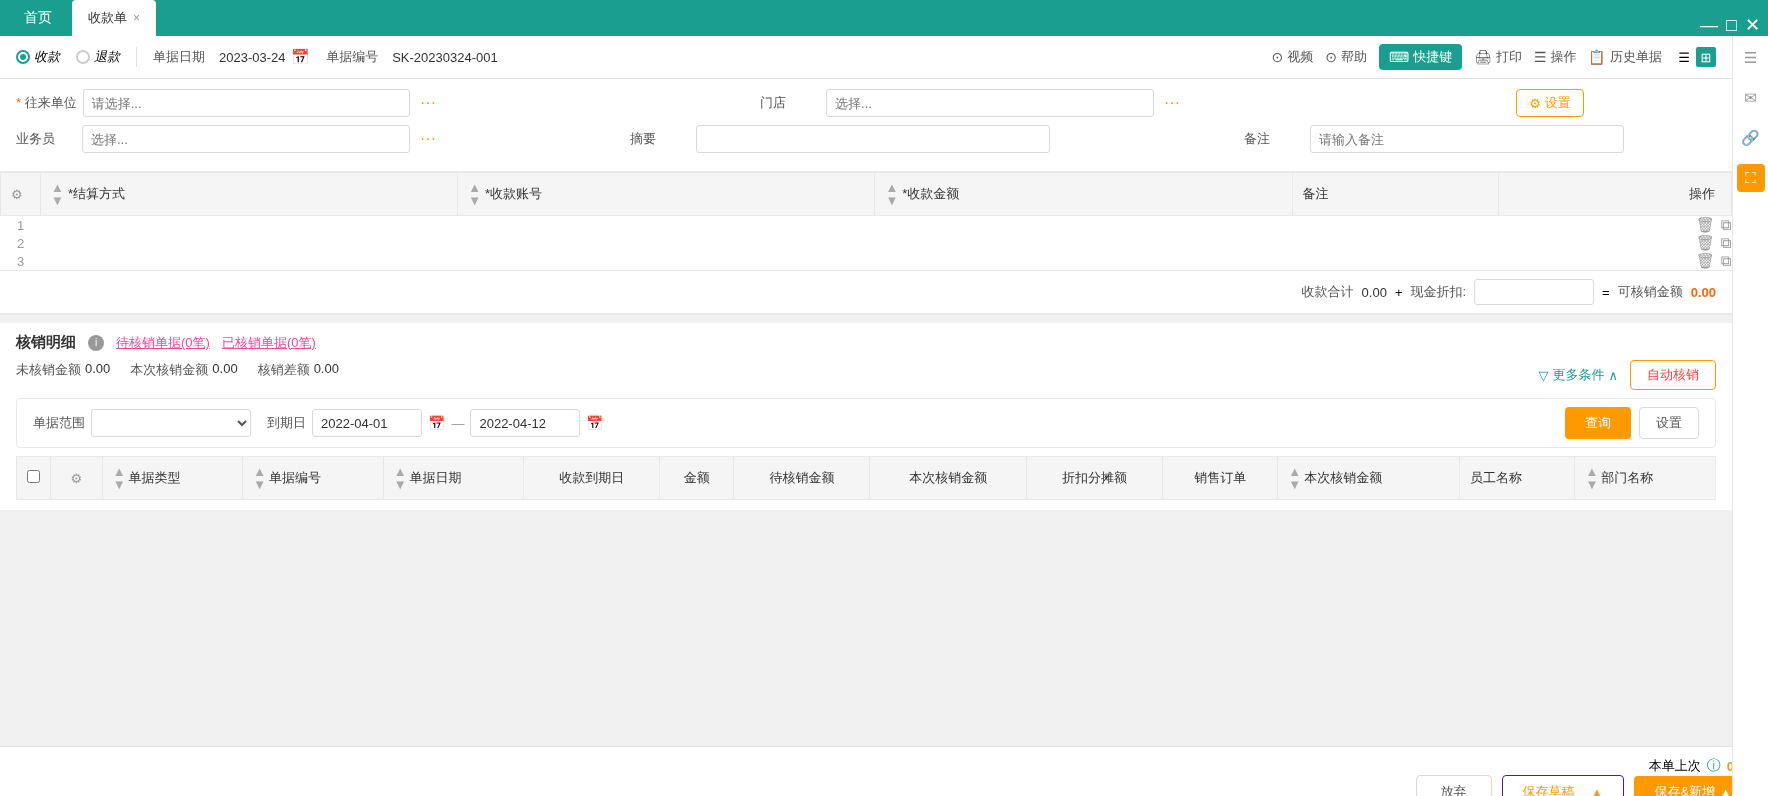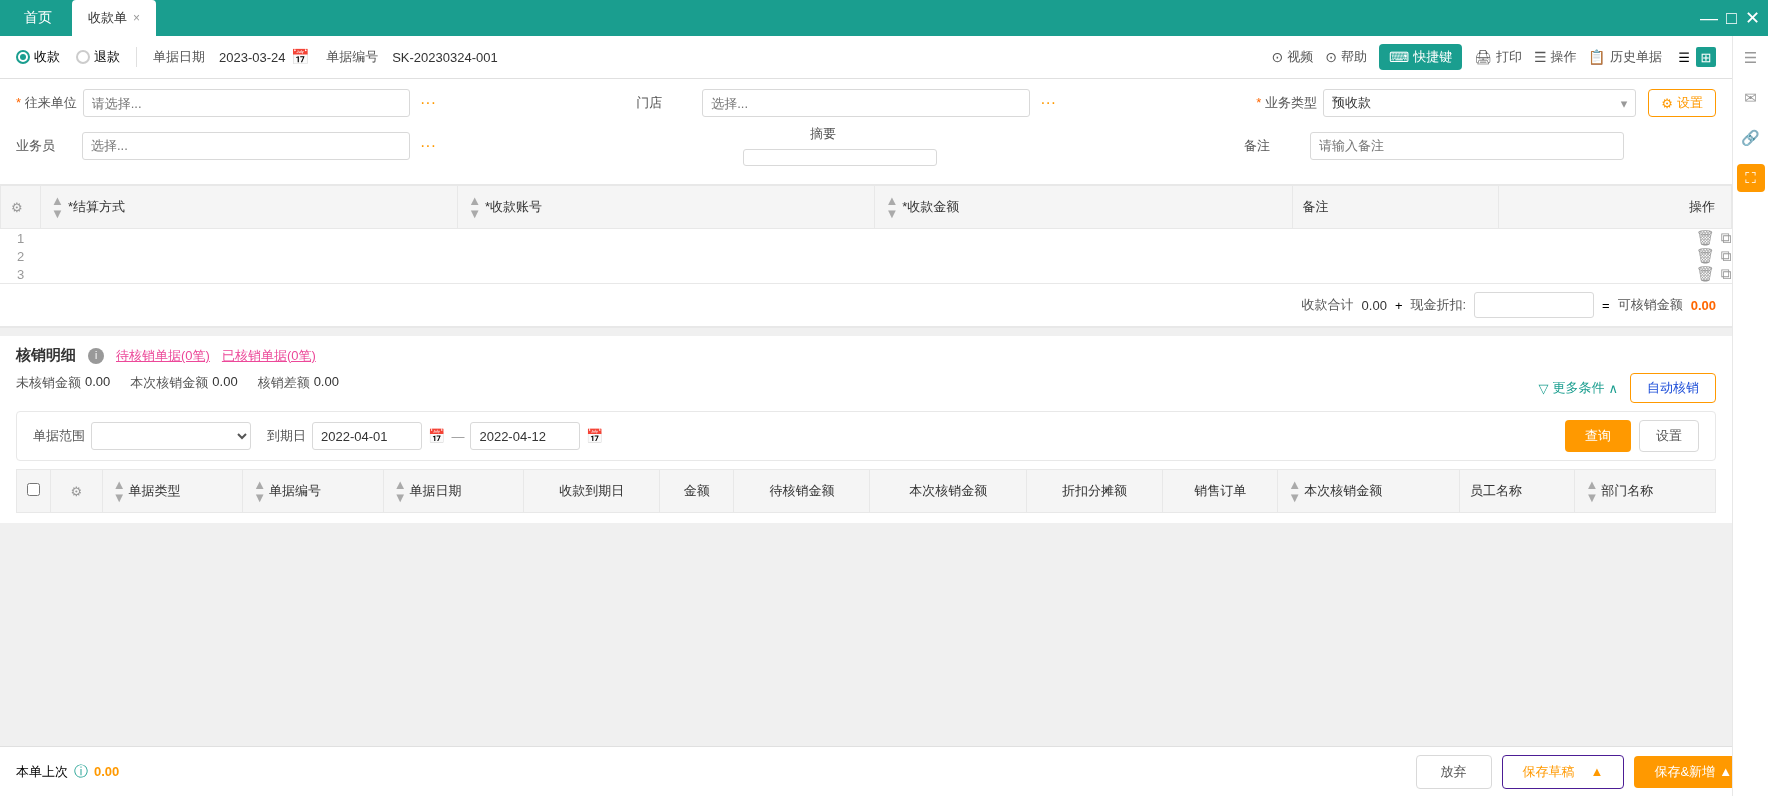--- a/index.html
+++ b/index.html
@@ -1,41 +1,41 @@
 <!DOCTYPE html>
 <html><head>
   <meta charset="utf-8">
   <style>
     * { box-sizing: border-box; margin: 0; padding: 0; font-family: 'Microsoft YaHei', Arial, sans-serif; font-size: 13px; }
     body { background: #f0f0f0; overflow: hidden; width: 1768px; height: 796px; }
 
     
     .tab-bar {
-      display: flex; align-items: center; background: #1a9e8f; height: 36px; padding: 0 8px;
+      display: flex; align-items: flex-end; background: #1a9e8f; height: 36px; padding: 0 8px;
     }
     .tab-home {
       color: #fff; padding: 0 16px; height: 100%; display: flex; align-items: center; cursor: pointer; font-size: 14px;
     }
     .tab-active {
       background: #fff; color: #333; padding: 0 16px; height: 100%; display: flex; align-items: center; cursor: pointer; font-size: 14px; border-radius: 4px 4px 0 0; margin-left: 4px;
     }
     .tab-close {
       margin-left: 6px; color: #999; cursor: pointer; font-size: 12px;
     }
     .tab-bar-right {
       margin-left: auto; display: flex; align-items: center; gap: 8px;
     }
     .tab-bar-right span { color: #fff; font-size: 18px; cursor: pointer; }
 
     
     .toolbar {
       background: #fff; padding: 8px 16px; display: flex; align-items: center; gap: 16px; border-bottom: 1px solid #e0e0e0;
     }
     .radio-group { display: flex; gap: 16px; align-items: center; }
-    .radio-item { display: flex; align-items: center; gap: 4px; cursor: pointer; }
+    .radio-item { display: flex; align-items: center; gap: 4px; cursor: pointer; font-style: italic; }
     .radio-dot { width: 14px; height: 14px; border-radius: 50%; border: 2px solid #1a9e8f; display: flex; align-items: center; justify-content: center; }
     .radio-dot.active::after { content: ''; width: 6px; height: 6px; border-radius: 50%; background: #1a9e8f; }
     .radio-dot.inactive { border-color: #ccc; }
     .divider-v { width: 1px; height: 20px; background: #e0e0e0; }
     .date-field { display: flex; align-items: center; gap: 6px; }
     .date-val { font-weight: normal; color: #333; }
     .cal-icon { color: #1a9e8f; cursor: pointer; font-size: 15px; }
     .toolbar-right { margin-left: auto; display: flex; align-items: center; gap: 12px; }
     .toolbar-btn { display: flex; align-items: center; gap: 4px; cursor: pointer; color: #555; font-size: 13px; }
     .toolbar-btn .icon { font-size: 14px; }
@@ -95,21 +95,21 @@
     .verify-section { background: #fff; margin-top: 8px; padding: 10px 16px; }
     .verify-title { display: flex; align-items: center; gap: 12px; margin-bottom: 8px; }
     .verify-title-text { font-size: 15px; font-weight: bold; color: #333; }
     .info-icon { width: 16px; height: 16px; border-radius: 50%; background: #999; color: #fff; display: flex; align-items: center; justify-content: center; font-size: 10px; cursor: pointer; }
     .tab-link { color: #ec4899; cursor: pointer; text-decoration: underline; font-size: 13px; }
     .verify-stats { display: flex; gap: 20px; align-items: center; margin-bottom: 10px; }
     .stat-item { display: flex; gap: 4px; color: #555; }
     .stat-val { color: #333; }
     .filter-btn { color: #1a9e8f; cursor: pointer; display: flex; align-items: center; gap: 4px; }
     .auto-verify-btn {
-      background: #fff; border: 1px solid #f90; color: #1d4ed8; padding: 5px 16px; border-radius: 4px; cursor: pointer;
+      background: #fff; border: 1px solid #f90; color: #ef4444; padding: 5px 16px; border-radius: 4px; cursor: pointer;
     }
 
     
     .search-filters {
       background: #fff; padding: 8px 16px; display: flex; align-items: center; gap: 16px; border: 1px solid #e8e8e8; border-radius: 4px; margin-bottom: 8px;
     }
     .filter-field { display: flex; align-items: center; gap: 6px; }
     .filter-label { color: #555; white-space: nowrap; }
     .filter-select {
       height: 28px; border: 1px solid #d9d9d9; border-radius: 3px; padding: 0 8px; min-width: 160px; color: #555; background: #fff; cursor: pointer;
@@ -130,22 +130,23 @@
     .bottom-table { width: 100%; border-collapse: collapse; }
     .bottom-table th {
       background: #f5f5f5; padding: 8px 10px; border: 1px solid #e8e8e8; color: #333; font-weight: normal; white-space: nowrap; font-size: 12px;
     }
     .bottom-table th .col-sort { display: flex; align-items: center; gap: 3px; }
     .checkbox-cell { width: 30px; text-align: center; }
 
     
     .bottom-bar {
       position: fixed; bottom: 0; left: 0; right: 0; background: #fff; padding: 10px 16px;
-      display: flex; align-items: center; justify-content: space-between; border-top: 1px solid #e0e0e0;
+      display: flex; align-items: flex-end; justify-content: space-between; border-top: 1px solid #e0e0e0;
       height: 50px;
+      flex-direction: column;
     }
     .bottom-left { display: flex; align-items: center; gap: 6px; }
     .bottom-actions { display: flex; gap: 10px; align-items: center; }
     .btn-abandon { background: #fff; border: 1px solid #d9d9d9; color: #555; padding: 7px 24px; border-radius: 4px; cursor: pointer; font-size: 13px; }
     .btn-save-draft {
       background: #fff; border: 1px solid #4c1d95; color: #f90; padding: 7px 20px; border-radius: 4px; cursor: pointer; font-size: 13px;
       display: flex; align-items: center; gap: 16px;
     }
     .btn-save-new {
       background: #f90; color: #fff; border: none; padding: 7px 20px; border-radius: 4px; cursor: pointer; font-size: 13px;
@@ -246,45 +247,38 @@
       </div>
       <div style="flex:0.2"></div>
 
       <div class="form-field" style="max-width:420px;">
         <span class="field-label">门店</span>
         <input class="field-input" type="text" placeholder="选择..." style="">
         <span class="more-btn">···</span>
       </div>
       <div style="flex:0.2"></div>
 
-      <div class="form-field" style="max-width:380px;">
-        <span class="field-label required">业务类型</span>
-        <div class="business-select" style="flex:1; border:1px solid #d9d9d9; border-radius:3px; padding:0 8px; height:28px; display:flex; align-items:center; justify-content:space-between;">
-          <span class="select-val">预收款</span>
-          <span class="select-arrow">▾</span>
-        </div>
-      </div>
       <div style="margin-left:12px;">
         <button class="settings-btn">
           <span>⚙</span>
           <span>设置</span>
         </button>
       </div>
     </div>
 
     <div class="form-row">
 
       <div class="form-field" style="max-width:420px;">
         <span class="field-label">业务员</span>
         <input class="field-input" type="text" placeholder="选择..." style="">
         <span class="more-btn">···</span>
       </div>
       <div style="flex:0.2"></div>
 
-      <div class="form-field" style="max-width:420px;flex-direction:column;">
+      <div class="form-field" style="max-width:420px;">
         <span class="field-label">摘要</span>
         <input class="field-input" type="text" style="">
       </div>
       <div style="flex:0.2"></div>
 
       <div class="form-field" style="max-width:380px;">
         <span class="field-label">备注</span>
         <input class="field-input" type="text" placeholder="请输入备注" style="">
       </div>
       <div style="margin-left:12px; min-width:80px;"></div>

